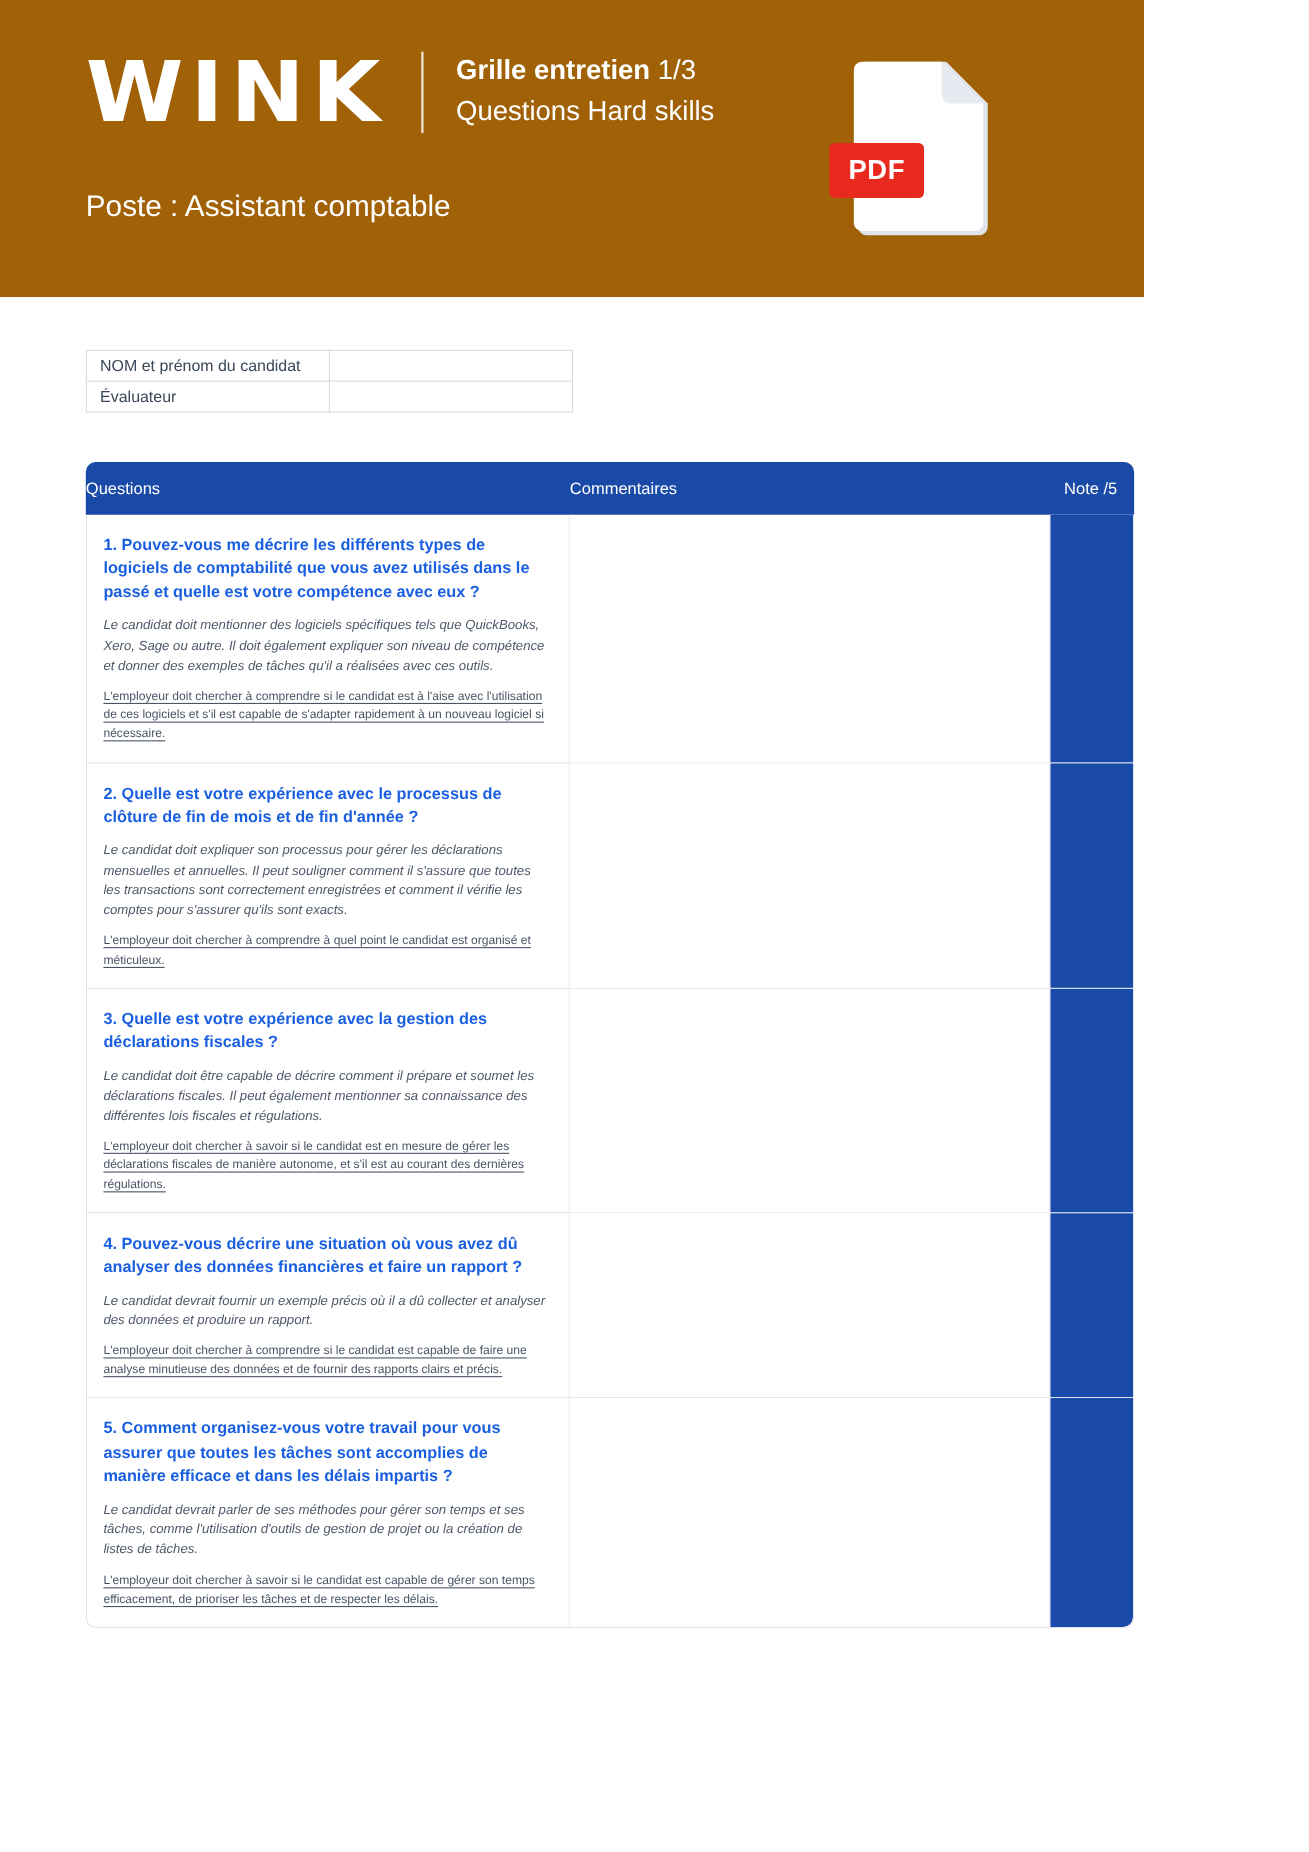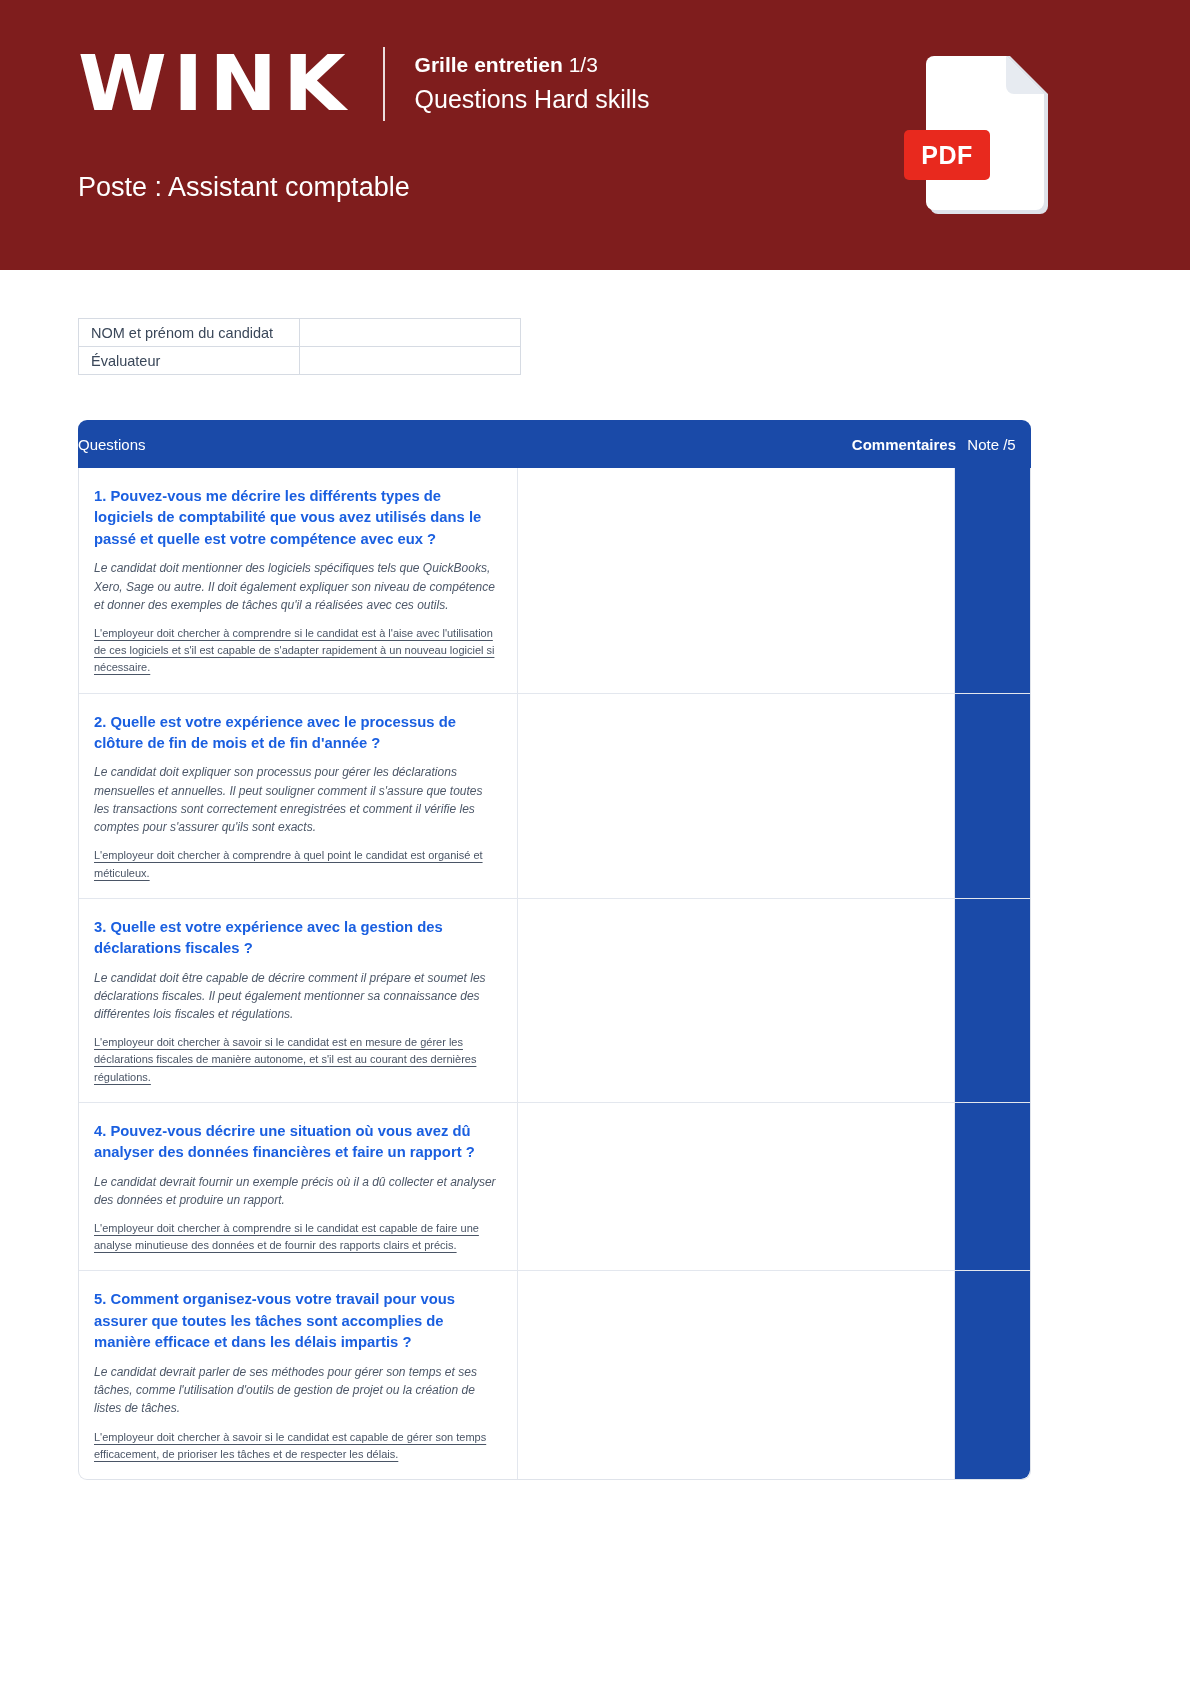--- a/index.html
+++ b/index.html
@@ -15,23 +15,23 @@
     position: relative;
     font-family: "Liberation Sans", sans-serif;
     color: #2d3a4f;
     overflow: hidden;
   }
 
   
   .header-band {
     position: absolute;
     top: 0; left: 0;
-    width: 1190px;
+    width: 1040px;
     height: 270px;
-    background: #7f1d1d;
+    background: #a16207;
   }
   .brand-row {
     position: absolute;
     left: 78px;
     top: 46px;
     display: flex;
     align-items: center;
   }
   .wink-logo {
     font-family: "DejaVu Sans", sans-serif;
@@ -49,21 +49,21 @@
     background: rgba(255,255,255,0.85);
     margin-left: 46px;
     margin-right: 30px;
   }
   .brand-titles {
     display: flex;
     flex-direction: column;
     justify-content: center;
   }
   .doc-title {
-    font-size: 21px;
+    font-size: 25px;
     color: #ffffff;
     line-height: 1.15;
     white-space: nowrap;
   }
   .doc-title .strong { font-weight: 700; }
   .doc-title .light { font-weight: 400; }
   .doc-subtitle {
     font-size: 25px;
     font-weight: 400;
     color: #ffffff;
@@ -136,21 +136,21 @@
   .grid-head {
     display: flex;
     background: #1a4aa8;
     border-radius: 9px 9px 0 0;
     height: 48px;
     align-items: center;
     color: #ffffff;
     font-size: 15px;
   }
   .col-q { width: 440px; }
-  .col-c { width: 438px; text-align: right; font-weight: bold; }
+  .col-c { width: 438px; text-align: left; }
   .col-n { width: 75px; text-align: center; padding-right: 4px; }
 
   .grid-body {
     border-left: 1px solid #dfe3ea;
     border-right: 1px solid #dfe3ea;
     border-bottom: 1px solid #dfe3ea;
     border-radius: 0 0 9px 9px;
     overflow: hidden;
   }
   .q-row {

